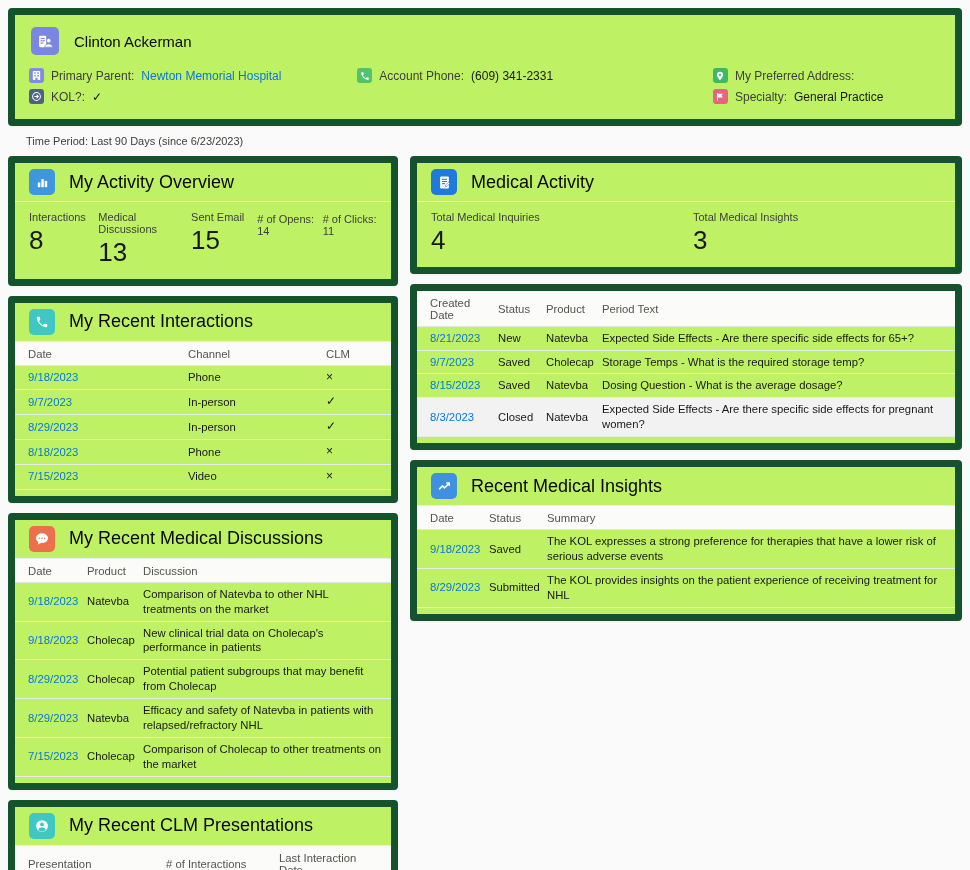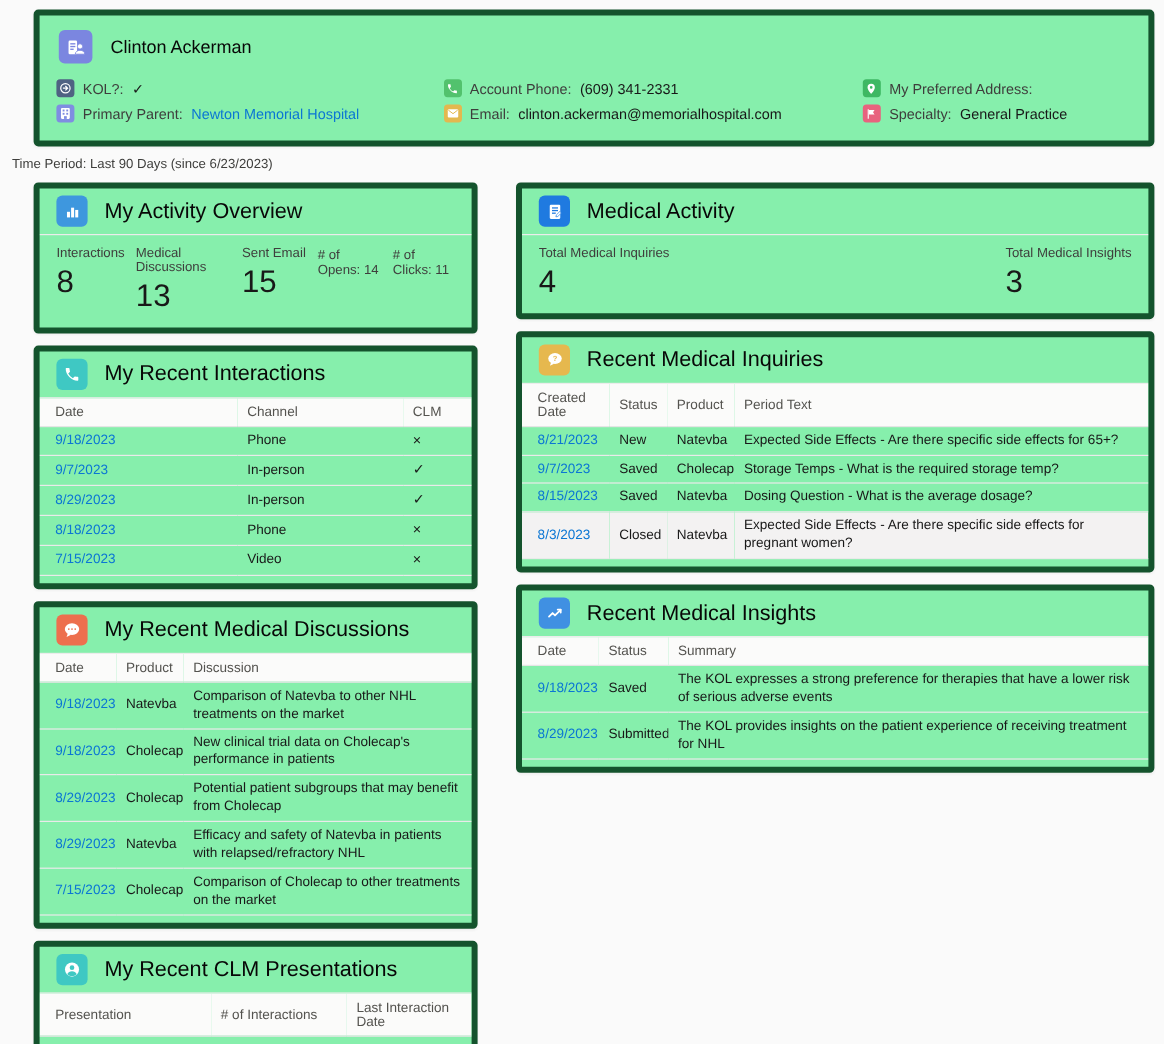--- a/index.html
+++ b/index.html
@@ -5,62 +5,61 @@
   * { box-sizing: border-box; margin: 0; padding: 0; }
   html, body { width: 970px; height: 870px; overflow: hidden; }
   body {
     font-family: "Liberation Sans", sans-serif;
     background: #fafafa;
     color: #181818;
     padding: 8px;
     font-size: 12px;
   }
   .card {
-    background: #86efac;
-    border: 5px solid #14532d;
+    background: #bef264;
+    border: 7px solid #14532d;
     border-radius: 4px;
     box-shadow: 0 1px 2px rgba(0,0,0,.04);
     overflow: hidden;
-    margin-left: 20px;
   }
   
   .header-card { padding: 8px 14px 10px; }
   .title-row { display: flex; align-items: center; gap: 15px; padding: 4px 2px 8px; }
   .avatar {
     width: 28px; height: 28px; border-radius: 5px; background: #7b86e0;
     display: flex; align-items: center; justify-content: center; flex: 0 0 auto;
   }
   .page-title { font-size: 15px; color: #080707; }
   .hfields { display: grid; grid-template-columns: 36% 39% 25%; }
   .hfield { display: flex; align-items: center; gap: 7px; margin: 4px 0; min-height: 17px; }
   .fi {
     width: 15px; height: 15px; border-radius: 3px; flex: 0 0 auto;
     display: flex; align-items: center; justify-content: center;
   }
   .flabel { color: #3e3e3c; white-space: nowrap; }
   .fvalue { color: #181818; white-space: nowrap; }
   .link { color: #0b76d4; cursor: pointer; text-decoration: none; }
   
-  .time-period { font-size: 11px; color: #3e3e3c; margin: 9px 0 9px 2px; }
+  .time-period { font-size: 11px; color: #3e3e3c; margin: 9px 0 9px 18px; }
   
   .cols { display: flex; gap: 12px; align-items: flex-start; }
   .col-left { width: 390px; flex: 0 0 auto; display: flex; flex-direction: column; gap: 10px; }
   .col-right { flex: 1; display: flex; flex-direction: column; gap: 10px; }
   
   .card-head { display: flex; align-items: center; gap: 14px; padding: 6px 14px; border-bottom: 1px solid #ececec; min-height: 36px; }
   .ci { width: 26px; height: 26px; border-radius: 5px; display: flex; align-items: center; justify-content: center; flex: 0 0 auto; }
   .c-blue   { background: #3e97de; }
   .c-teal   { background: #3fc8c3; }
   .c-orange { background: #ed6f4e; }
   .c-royal  { background: #1f7ae0; }
   .c-yellow { background: #e6b84e; }
   .c-azure  { background: #4090e2; }
   .ctitle { font-size: 18px; color: #080707; }
   
-  .stats { display: flex; padding: 9px 14px 12px; justify-content: space-between; }
+  .stats { display: flex; padding: 9px 14px 12px; }
   .stat .slabel { font-size: 11px; color: #3e3e3c; margin-bottom: 3px; }
   .stat .svalue { font-size: 26px; line-height: 1.1; color: #181818; }
   .side-stats { display: flex; flex-direction: row; gap: 8px; padding-top: 2px; font-size: 11px; color: #3e3e3c; }
   
   table { width: 100%; border-collapse: collapse; table-layout: fixed; margin-bottom: 6px; }
   th {
     text-align: left; font-weight: 400; font-size: 11.3px; color: #54534f;
     padding: 6px 8px 5px; background: #fbfbfa;
     border-bottom: 1px solid #e5e5e5;
   }
@@ -84,65 +83,55 @@
           </g>
           <circle cx="16.5" cy="10.8" r="3.1" fill="#fff" stroke="#7b86e0"></circle>
           <path d="M10.9 20c0-2.8 2.5-4.6 5.6-4.6s5.6 1.8 5.6 4.6z" fill="#fff" stroke="#7b86e0"></path>
         </svg>
     </span>
     <span class="page-title">Clinton Ackerman</span>
   </div>
   <div class="hfields">
     <div>
       <div class="hfield">
-        <span class="fi" style="background:#4f6282">
-          <svg width="11" height="11" viewBox="0 0 24 24" fill="none" stroke="#fff" stroke-width="2.2">
-              <circle cx="12" cy="12" r="8.5"></circle>
-              <path d="M7.5 12h8M12 8l4 4-4 4"></path>
-            </svg>
-        </span>
-        <span class="flabel">KOL?:</span>
-        <span class="fvalue">✓</span>
-      </div>
-      <div class="hfield">
         <span class="fi" style="background:#7f8de1">
           <svg width="11" height="11" viewBox="0 0 24 24">
               <rect x="4" y="2" width="16" height="20" rx="2" fill="#fff"></rect>
               <g fill="#7f8de1">
                 <rect x="7" y="5" width="3.4" height="3.4"></rect>
                 <rect x="13.6" y="5" width="3.4" height="3.4"></rect>
                 <rect x="7" y="11" width="3.4" height="3.4"></rect>
                 <rect x="13.6" y="11" width="3.4" height="3.4"></rect>
                 <rect x="9.5" y="17" width="5" height="5"></rect>
               </g>
             </svg>
         </span>
         <span class="flabel">Primary Parent:</span>
         <a class="fvalue link">Newton Memorial Hospital</a>
       </div>
+      <div class="hfield">
+        <span class="fi" style="background:#4f6282">
+          <svg width="11" height="11" viewBox="0 0 24 24" fill="none" stroke="#fff" stroke-width="2.2">
+              <circle cx="12" cy="12" r="8.5"></circle>
+              <path d="M7.5 12h8M12 8l4 4-4 4"></path>
+            </svg>
+        </span>
+        <span class="flabel">KOL?:</span>
+        <span class="fvalue">✓</span>
+      </div>
     </div>
     <div>
       <div class="hfield">
         <span class="fi" style="background:#52c26d">
           <svg width="10" height="10" viewBox="0 0 24 24">
               <path fill="#fff" d="M6.62 10.79a15.15 15.15 0 0 0 6.59 6.59l2.2-2.2a1 1 0 0 1 1.01-.25c1.12.37 2.32.57 3.58.57a1 1 0 0 1 1 1V20a1 1 0 0 1-1 1C11.4 21 3 12.6 3 4a1 1 0 0 1 1-1h3.5a1 1 0 0 1 1 1c0 1.26.2 2.46.57 3.58a1 1 0 0 1-.25 1.01l-2.2 2.2z"></path>
             </svg>
         </span>
         <span class="flabel">Account Phone:</span>
         <span class="fvalue">(609) 341-2331</span>
-      </div>
-      <div class="hfield">
-        <span class="fi" style="background:#e3b84f">
-          <svg width="11" height="11" viewBox="0 0 24 24">
-              <rect x="2.5" y="4.5" width="19" height="15" rx="1.8" fill="#fff"></rect>
-              <path d="M3.5 6l8.5 6.5L20.5 6" fill="none" stroke="#e3b84f" stroke-width="1.8"></path>
-            </svg>
-        </span>
-        <span class="flabel">Email:</span>
-        <span class="fvalue">clinton.ackerman@memorialhospital.com</span>
       </div>
     </div>
     <div>
       <div class="hfield">
         <span class="fi" style="background:#3eb863">
           <svg width="10" height="10" viewBox="0 0 24 24">
               <path fill="#fff" fill-rule="evenodd" d="M12 2a7.3 7.3 0 0 0-7.3 7.3C4.7 14.6 12 22 12 22s7.3-7.4 7.3-12.7A7.3 7.3 0 0 0 12 2zm0 10a2.7 2.7 0 1 1 0-5.4 2.7 2.7 0 0 1 0 5.4z"></path>
             </svg>
         </span>
         <span class="flabel">My Preferred Address:</span>
@@ -376,30 +365,20 @@
           <div class="svalue">4</div>
         </div>
         <div class="stat">
           <div class="slabel">Total Medical Insights</div>
           <div class="svalue">3</div>
         </div>
       </div>
     </div>
 
     <div class="card">
-      <div class="card-head">
-        <span class="ci c-yellow">
-          <svg width="15" height="15" viewBox="0 0 24 24">
-              <ellipse cx="12" cy="10.8" rx="9" ry="7.3" fill="#fff"></ellipse>
-              <path d="M7 15.5L5.2 20.6l5.6-2.8z" fill="#fff"></path>
-              <text x="12" y="14.3" text-anchor="middle" font-size="10" font-weight="bold" fill="#e6b84e" font-family="'Liberation Sans',sans-serif">?</text>
-            </svg>
-        </span>
-        <span class="ctitle">Recent Medical Inquiries</span>
-      </div>
       <table>
           <colgroup>
             <col style="width: 73px;">
             <col style="width: 48px;">
             <col style="width: 56px;">
             <col>
           </colgroup>
           <thead>
             <tr>
               <th>Created Date</th>

